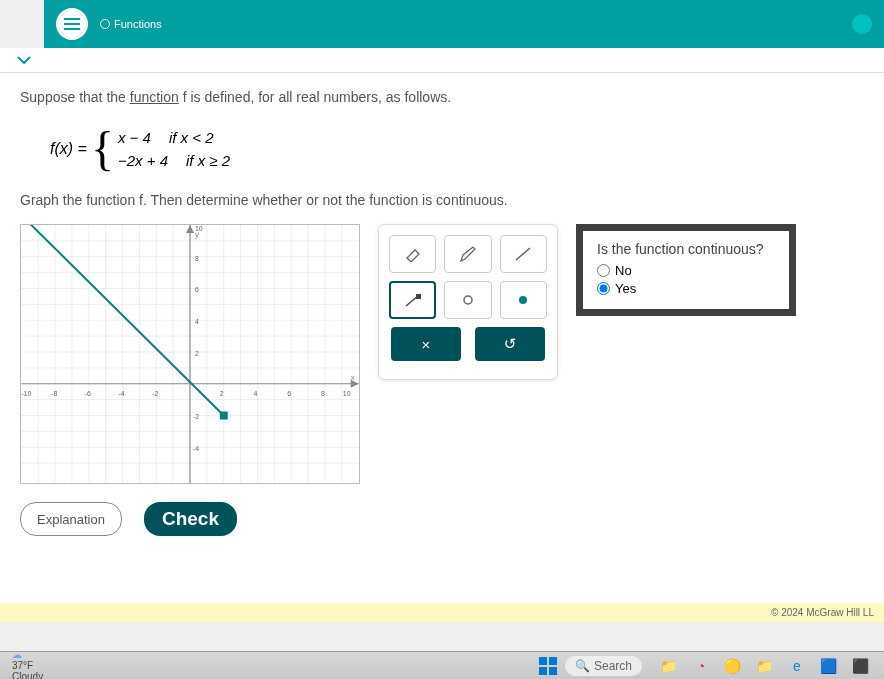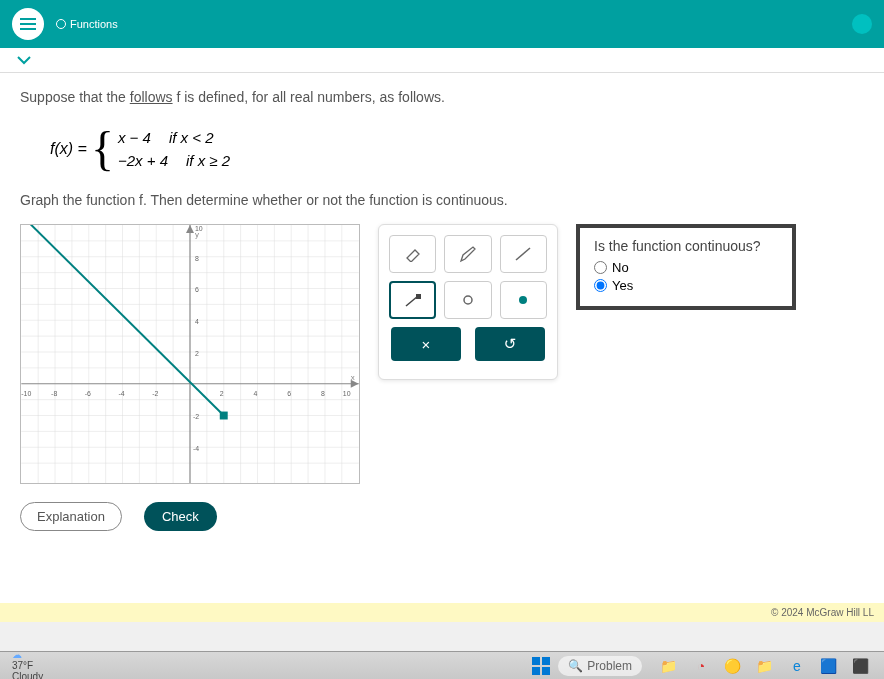--- a/index.html
+++ b/index.html
@@ -1,17 +1,17 @@
 <!DOCTYPE html>
 <html><head>
 <meta charset="utf-8">
 <style>
 * { box-sizing: border-box; margin: 0; padding: 0; }
 body { font-family: Arial, sans-serif; background: #f0f0f0; width: 884px; height: 679px; overflow: hidden; position: relative; }
-.header { background: #00a0a0; color: white; padding: 8px 12px; display: flex; align-items: center; gap: 12px; }
+.header { background: #00a0a0; color: white; padding: 8px 12px; display: flex; align-items: center; gap: 12px; margin-left: 44px; }
 .menu-icon { width: 32px; height: 32px; background: white; border-radius: 50%; display: flex; flex-direction: column; justify-content: center; align-items: center; gap: 3px; cursor: pointer; }
 .menu-icon span { width: 16px; height: 2px; background: #00a0a0; }
 .header-text { display: flex; flex-direction: column; }
 .breadcrumb { font-size: 11px; display: flex; align-items: center; gap: 4px; }
 .breadcrumb::before { content: ""; width: 8px; height: 8px; border: 1.5px solid white; border-radius: 50%; display: inline-block; }
 .title-text { font-size: 14px; font-weight: bold; }
 .header-right { margin-left: auto; width: 20px; height: 20px; background: #00c0c0; border-radius: 50%; }
 .chevron-bar { background: white; padding: 2px 12px; border-bottom: 1px solid #ddd; }
 .chevron { display: inline-flex; width: 24px; height: 20px; justify-content: center; align-items: center; cursor: pointer; color: #00a0a0; }
 .content { background: white; padding: 16px 20px; height: 530px; }
@@ -22,27 +22,27 @@
 .cases { display: flex; flex-direction: column; gap: 6px; font-size: 15px; }
 .case { display: flex; gap: 18px; }
 .workspace { display: flex; gap: 18px; margin-top: 12px; align-items: flex-start; }
 .graph { width: 340px; height: 260px; border: 1px solid #bbb; position: relative; background: white; }
 .graph svg { width: 100%; height: 100%; }
 .toolbox { width: 180px; border: 1px solid #ddd; border-radius: 6px; padding: 10px; box-shadow: 0 1px 4px rgba(0,0,0,0.1); background: white; }
 .tool-row { display: flex; gap: 8px; margin-bottom: 8px; justify-content: space-between; }
 .tool-btn { width: 48px; height: 38px; border: 1px solid #ccc; border-radius: 4px; display: flex; justify-content: center; align-items: center; cursor: pointer; background: white; font-size: 16px; }
 .tool-btn.selected { border: 2px solid #00525a; }
 .action-btn { width: 70px; height: 34px; background: #00525a; color: white; border-radius: 4px; display: flex; justify-content: center; align-items: center; cursor: pointer; font-size: 15px; }
-.question-box { border: 4px solid #404040; padding: 10px 14px; width: 220px; }
+.question-box { border: 7px solid #404040; padding: 10px 14px; width: 220px; }
 .question-text { font-size: 14px; color: #444; margin-bottom: 6px; }
 .radio-row { display: flex; align-items: center; gap: 5px; font-size: 13px; margin: 3px 0; }
 .radio-row input { cursor: pointer; }
 .bottom-buttons { display: flex; gap: 22px; margin-top: 18px; }
 .btn-expl { padding: 6px 16px; border: 1.5px solid #888; border-radius: 16px; background: white; cursor: pointer; font-size: 13px; color: #555; }
-.btn-check { padding: 6px 18px; border-radius: 16px; background: #00525a; color: white; cursor: pointer; font-size: 13px; font-weight: normal; border: none; }
+.btn-check { padding: 6px 18px; border-radius: 16px; background: #00525a; color: white; cursor: pointer; font-size: 19px; font-weight: bold; border: none; }
 .copyright { text-align: right; font-size: 10px; color: #666; padding: 4px 10px; background: #fef9c3; }
 .taskbar { position: absolute; bottom: 0; left: 0; right: 0; height: 28px; background: linear-gradient(#d8d8d8,#c8c8c8); display: flex; align-items: center; padding: 0 12px; gap: 8px; border-top: 1px solid #999; }
 .weather { font-size: 10px; color: #444; line-height: 1.1; }
 .weather::before { content: "☁"; margin-right: 4px; color: #6af; }
 .search-box { margin-left: auto; display: flex; align-items: center; gap: 4px; background: rgba(255,255,255,0.6); border-radius: 14px; padding: 3px 10px; font-size: 12px; color: #666; }
 .task-icons { display: flex; gap: 10px; margin-left: 8px; }
 .task-icons span { width: 22px; height: 22px; display: flex; align-items: center; justify-content: center; font-size: 14px; }
 .win-icon { display: grid; grid-template: 1fr 1fr / 1fr 1fr; gap: 2px; width: 18px; height: 18px; }
 .win-icon i { background: #0078d4; }
 </style>
@@ -66,21 +66,21 @@
 <div class="chevron-bar">
   <div class="chevron">
     <svg width="14" height="10" viewBox="0 0 14 10">
         <path d="M1 2 L7 8 L13 2" stroke="#00a0a0" stroke-width="2" fill="none"></path>
       </svg>
   </div>
 </div>
 
 <div class="content">
   <p class="prompt">
-    <span>Suppose that the </span><span class="function-link">follows</span><span> f is defined, for all real numbers, as follows.</span>
+    <span>Suppose that the </span><span class="function-link">function</span><span> f is defined, for all real numbers, as follows.</span>
   </p>
 
   <div class="equation">
     <span>f(x) =</span>
     <span class="brace">{</span>
     <div class="cases">
       <div class="case">
           <span>x − 4</span>
           <span>if x &lt; 2</span>
         </div>
@@ -228,21 +228,21 @@
   </div>
   <div style="flex:1"></div>
   <div class="win-icon">
       <i></i>
       <i></i>
       <i></i>
       <i></i>
     </div>
   <div class="search-box">
     <span>🔍</span>
-    <span>Problem</span>
+    <span>Search</span>
   </div>
   <div class="task-icons">
     <span>📁</span>
     <span style="color:#d33">◔</span>
     <span>🟡</span>
     <span>📁</span>
     <span style="color:#0a84d8">e</span>
     <span>🟦</span>
     <span>⬛</span>
   </div>

